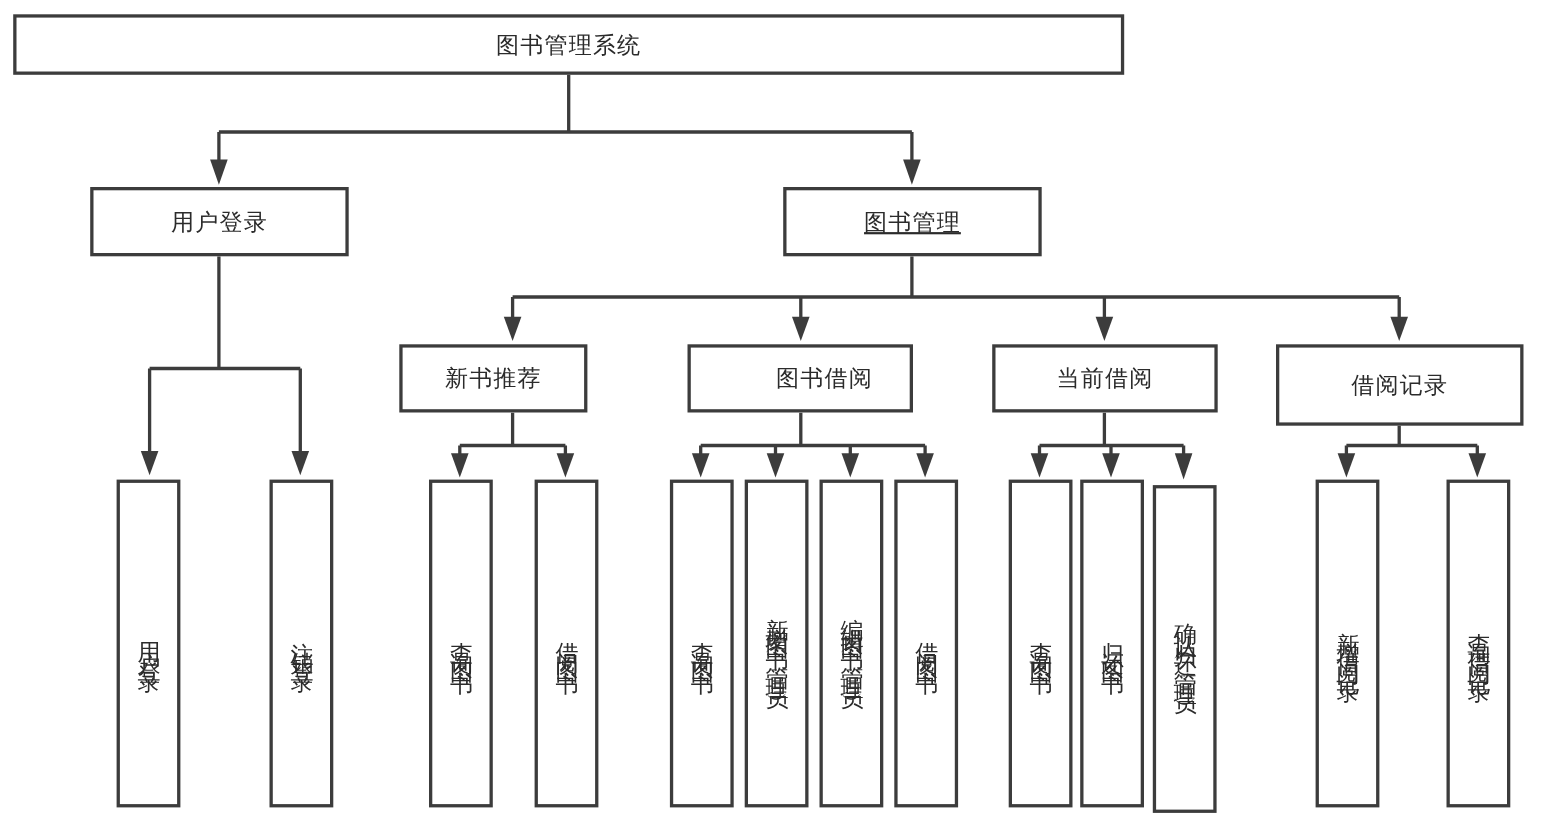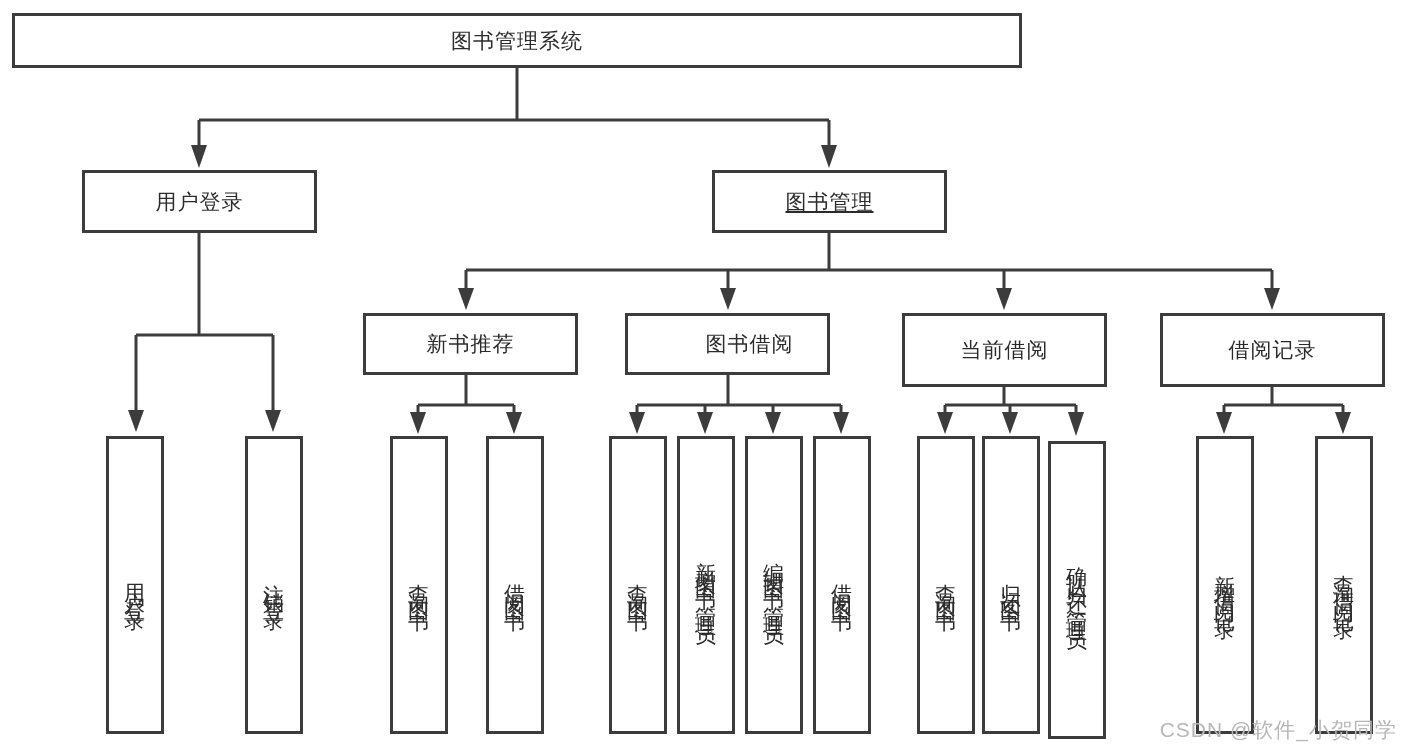--- a/index.html
+++ b/index.html
@@ -111,27 +111,27 @@
     <span>图书管理系统</span>
   </div>
 
   <div class="node" style="left:82px; top:170px; width:235px; height:63px;">
     <span>用户登录</span>
   </div>
   <div class="node" style="left:712px; top:170px; width:235px; height:63px;text-decoration:underline;">
     <span>图书管理</span>
   </div>
 
-  <div class="node" style="left:363px; top:313px; width:215px; height:62px;text-align:right;">
+  <div class="node" style="left:363px; top:313px; width:171px; height:62px;text-align:right;">
     <span>新书推荐</span>
   </div>
   <div class="node" style="left:625px; top:313px; width:205px; height:62px;padding-left:44px;">
     <span>图书借阅</span>
   </div>
-  <div class="node" style="left:902px; top:313px; width:205px; height:74px;">
+  <div class="node" style="left:902px; top:313px; width:205px; height:62px;">
     <span>当前借阅</span>
   </div>
   <div class="node" style="left:1160px; top:313px; width:225px; height:74px;">
     <span>借阅记录</span>
   </div>
 
   <div class="leaf" style="left:106px;">
     <span>用户登录</span>
   </div>
   <div class="leaf" style="left:245px;">
@@ -168,15 +168,14 @@
     <span>确认归还（管理员）</span>
   </div>
 
   <div class="leaf" style="left:1196px;">
     <span>新增借阅记录</span>
   </div>
   <div class="leaf" style="left:1315px;">
     <span>查询借阅记录</span>
   </div>
 
-  <div class="watermark">CSDN @软件_小贺同学</div>
 
 </div>
 
 </body></html>

